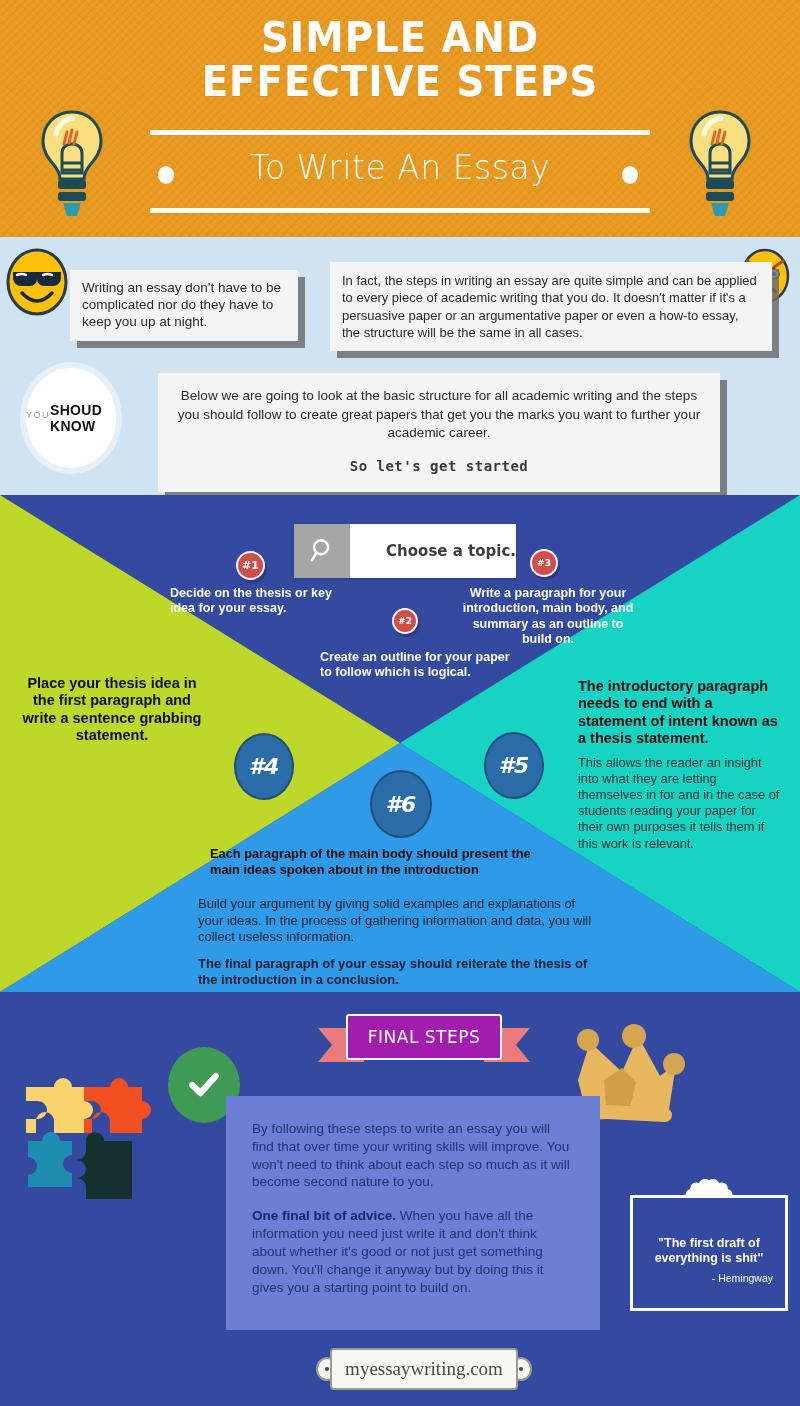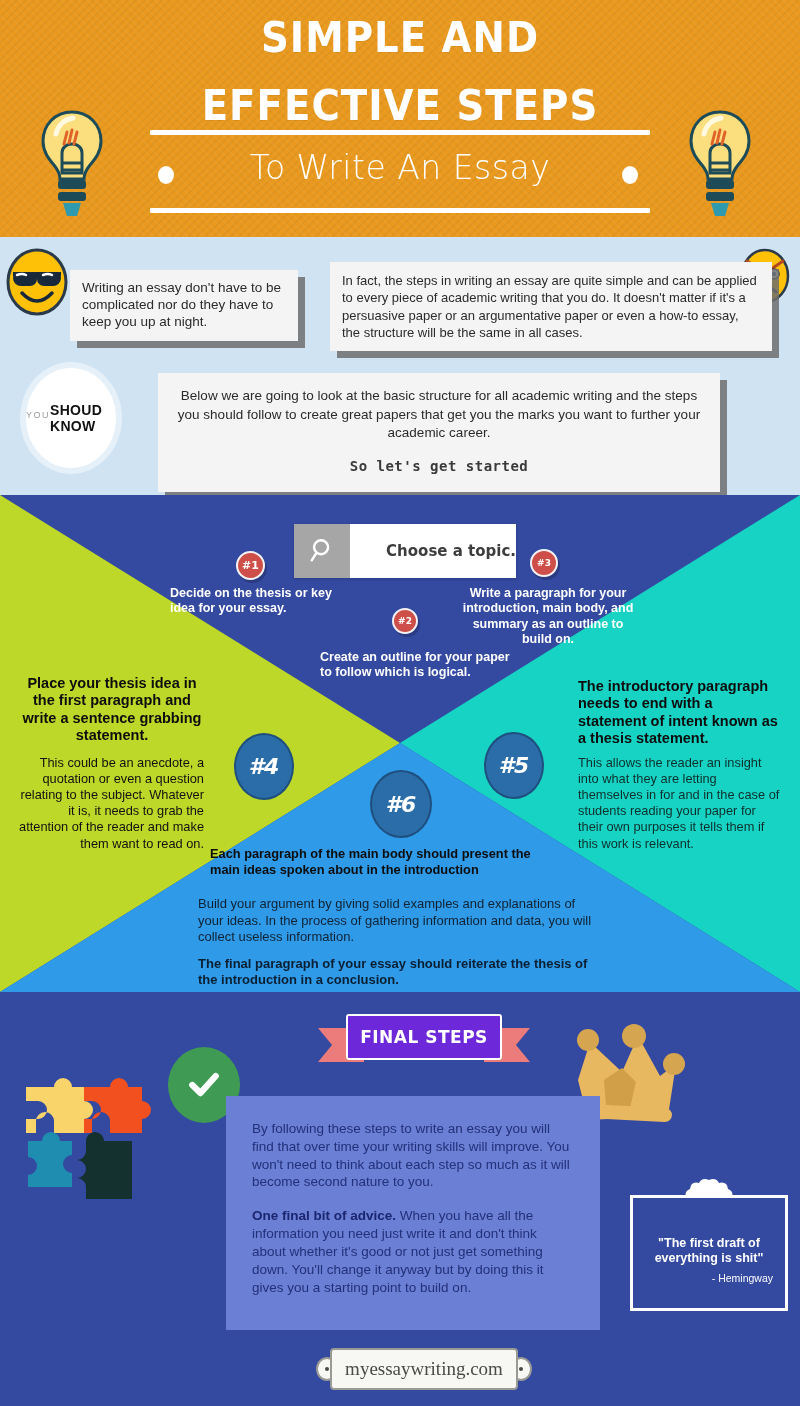--- a/index.html
+++ b/index.html
@@ -23,21 +23,21 @@
   .hdr-title {
     position:absolute; left:0; top:16px; width:800px;
     text-align:center;
     font-family:"DejaVu Sans", sans-serif;
     font-weight:bold; font-size:43px; line-height:1.02;
     color:#ffffff; letter-spacing:1px;
     text-transform:uppercase;
     font-stretch:condensed;
     text-shadow:0 1px 0 rgba(0,0,0,.05);
   }
-  .hdr-title .l2 { font-size:43px;margin-top:24px; }
+  .hdr-title .l2 { font-size:43px; }
   .rule { position:absolute; background:#ffffff; height:5px; border-radius:1px; }
   .rule.top { left:150px; top:130px; width:500px; }
   .rule.bot { left:150px; top:208px; width:500px; }
   .hdr-sub {
     position:absolute; left:0; top:148px; width:800px; text-align:center;
     font-family:"DejaVu Sans", sans-serif;
     font-size:33px; color:#ffffff; font-weight:300; letter-spacing:.5px;
   }
   .hdr-dot { position:absolute; top:166px; width:16px; height:18px; background:#fff; border-radius:50%; }
   .hdr-dot.l { left:158px; } .hdr-dot.r { left:622px; }
@@ -162,23 +162,23 @@
   .final {
     position:absolute; left:0; top:992px; width:800px; height:414px;
     background:#3449a0;
   }
   .ribbon { position:absolute; left:318px; top:1014px; width:212px; height:56px; }
   .ribbon .r-tail { position:absolute; top:14px; width:46px; height:34px; background:#ec7b7b; }
   .ribbon .r-tail.l { left:0; clip-path:polygon(0 0,100% 0,100% 100%,0 100%,14px 50%); }
   .ribbon .r-tail.r { right:0; clip-path:polygon(0 0,100% 0,calc(100% - 14px) 50%,100% 100%,0 100%); }
   .ribbon .r-main {
     position:absolute; left:28px; top:0; width:156px; height:46px;
-    background:#6d28d9; border:2px solid #fff; border-radius:3px;
-    display:flex; align-items:center; justify-content:center;
-    color:#fff; font-family:"DejaVu Sans", sans-serif; font-weight:bold;
+    background:#a21caf; border:2px solid #fff; border-radius:3px;
+    display:flex; align-items:center; justify-content:center;
+    color:#fff; font-family:"DejaVu Sans", sans-serif; font-weight:normal;
     font-size:17px; letter-spacing:.5px;
   }
 
   .check {
     position:absolute; left:168px; top:1047px; width:72px; height:76px;
     background:#3f9b54; border-radius:50%;
     display:flex; align-items:center; justify-content:center;
   }
   .crown { position:absolute; left:564px; top:1024px; width:122px; height:110px; }
   .puzzle { position:absolute; left:24px; top:1075px; width:130px; height:140px; }
@@ -339,21 +339,20 @@
 
   <div class="stxt s1">Decide on the thesis or key idea for your essay.</div>
   <div class="stxt s2">Create an outline for your paper to follow which is logical.</div>
   <div class="stxt s3">Write a paragraph for your introduction, main body, and summary as an outline to build on.</div>
 
   <div class="bigbadge b4">#4</div>
   <div class="bigbadge b5">#5</div>
   <div class="bigbadge b6">#6</div>
 
   <div class="stxt s4-head">Place your thesis idea in the first paragraph and write a sentence grabbing statement.</div>
-  <div class="stxt s4-body">This could be an anecdote, a quotation or even a question relating to the subject. Whatever it is, it needs to grab the attention of the reader and make them want to read on.</div>
 
   <div class="stxt s5-head">The introductory paragraph needs to end with a statement of intent known as a thesis statement.</div>
   <div class="stxt s6-head">Each paragraph of the main body should present the main ideas spoken about in the introduction</div>
 
   <div class="stxt s5-body">This allows the reader an insight into what they are letting themselves in for and in the case of students reading your paper for their own purposes it tells them if this work is relevant.</div>
   <div class="stxt s6-body">Build your argument by giving solid examples and explanations of your ideas. In the process of gathering information and data, you will collect useless information.</div>
   <div class="stxt s6-foot">The final paragraph of your essay should reiterate the thesis of the introduction in a conclusion.</div>
 
   <div class="final"></div>
 

